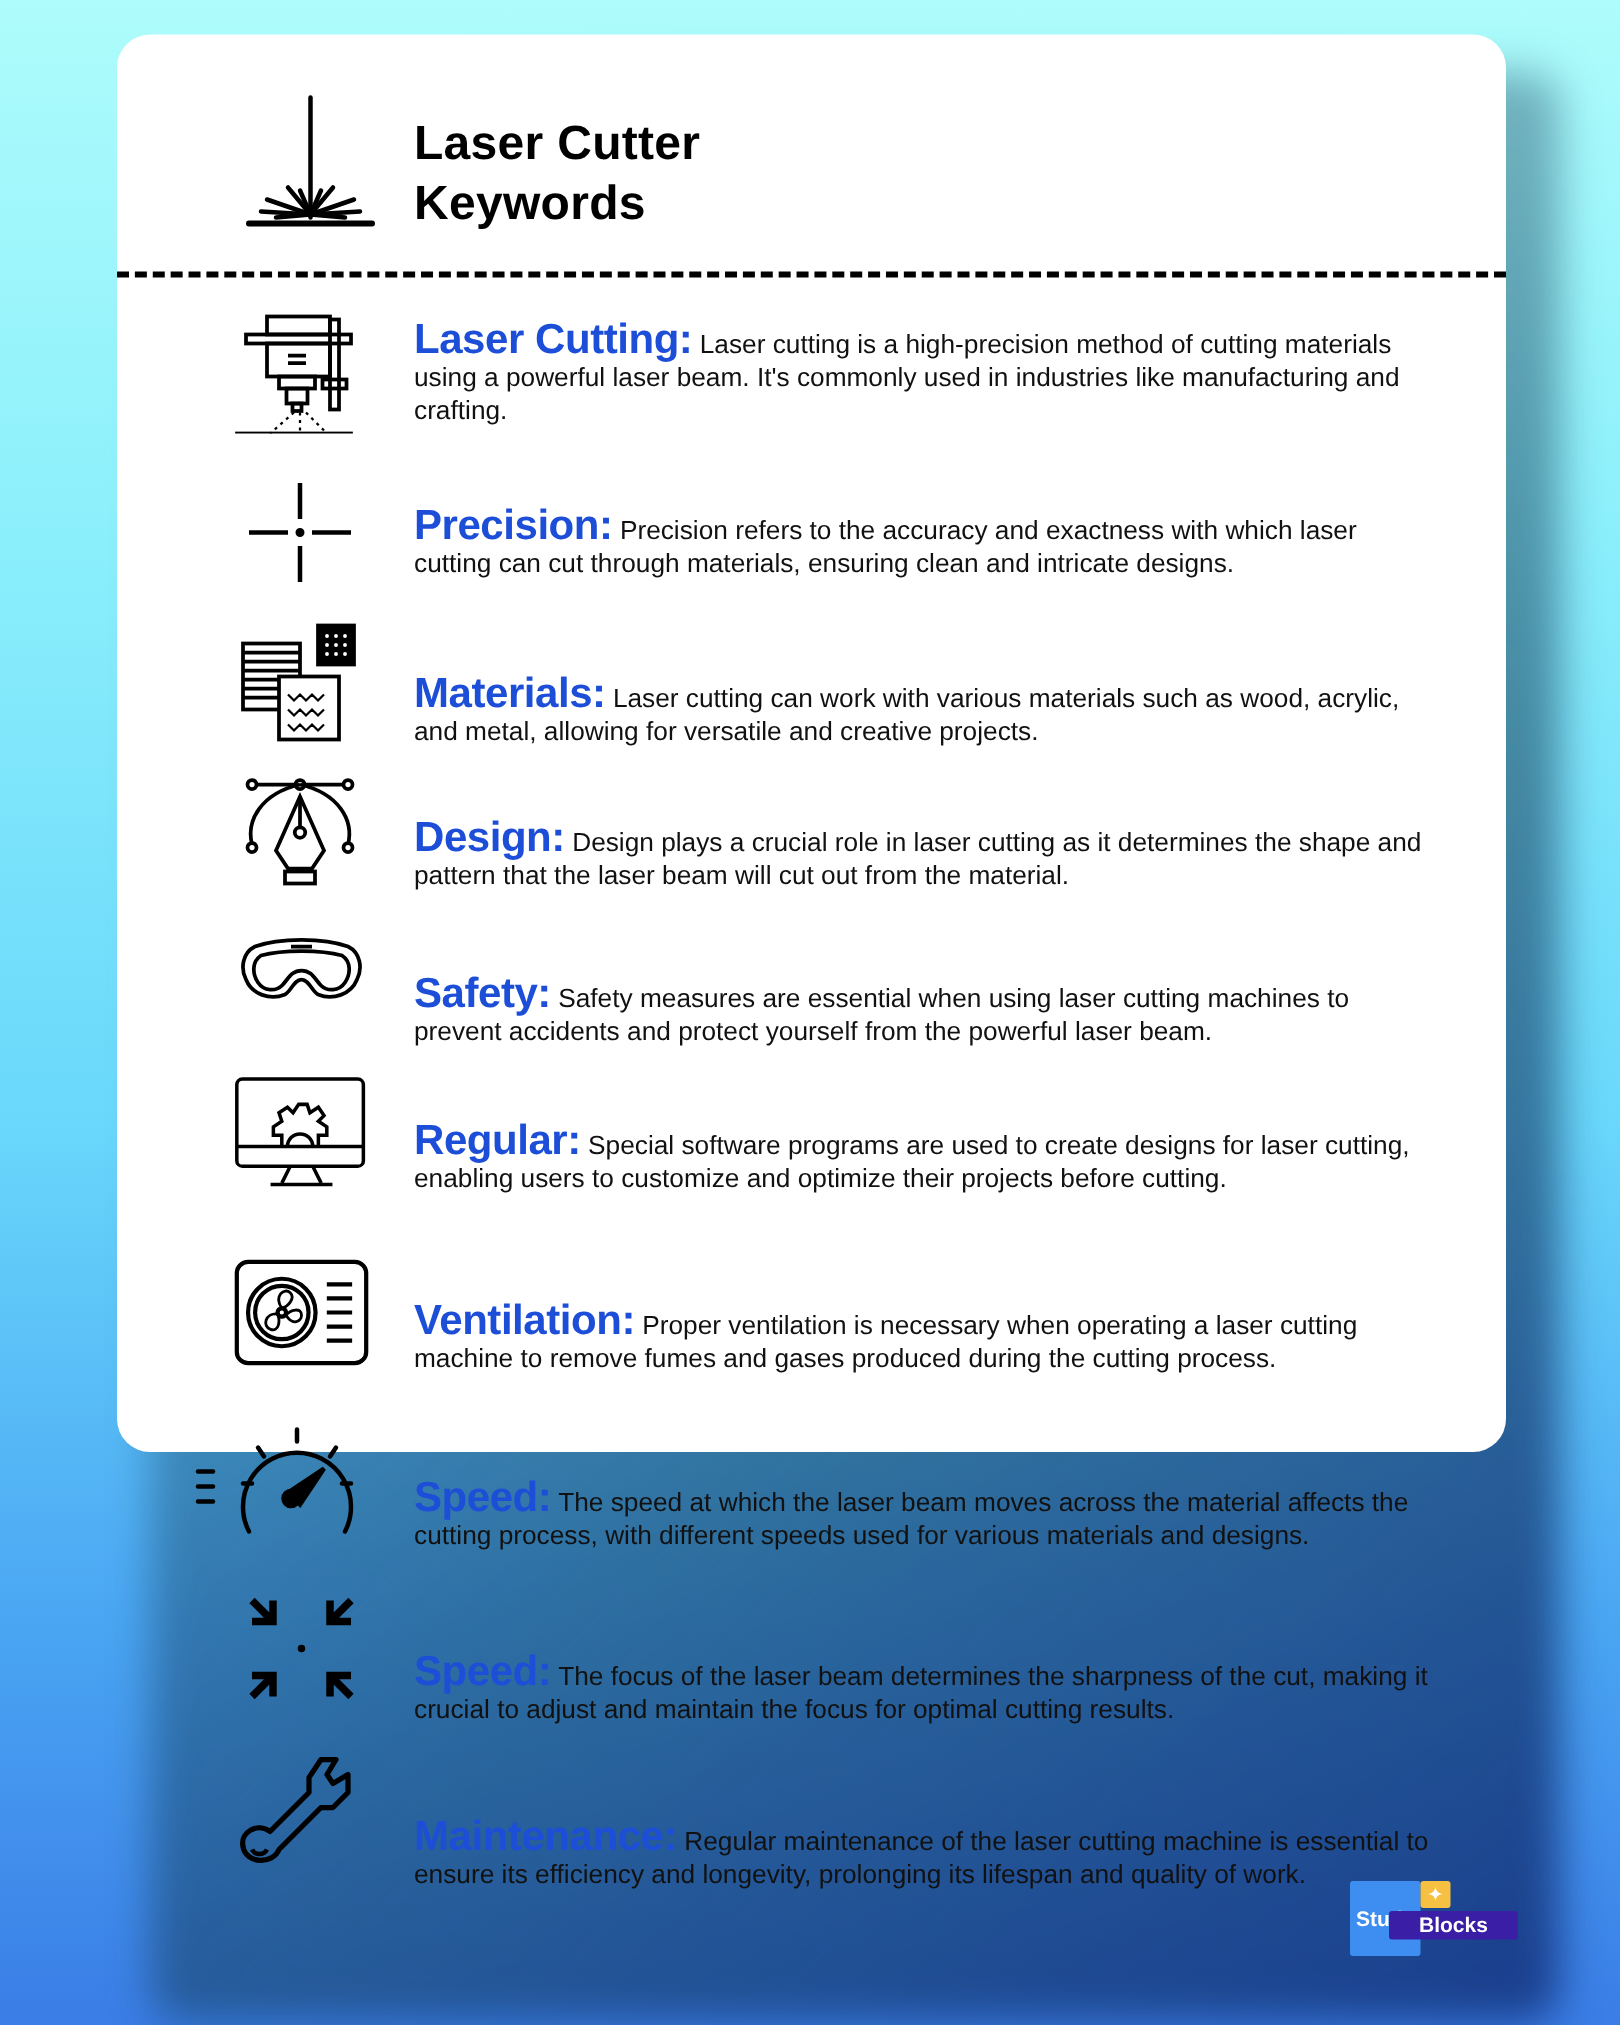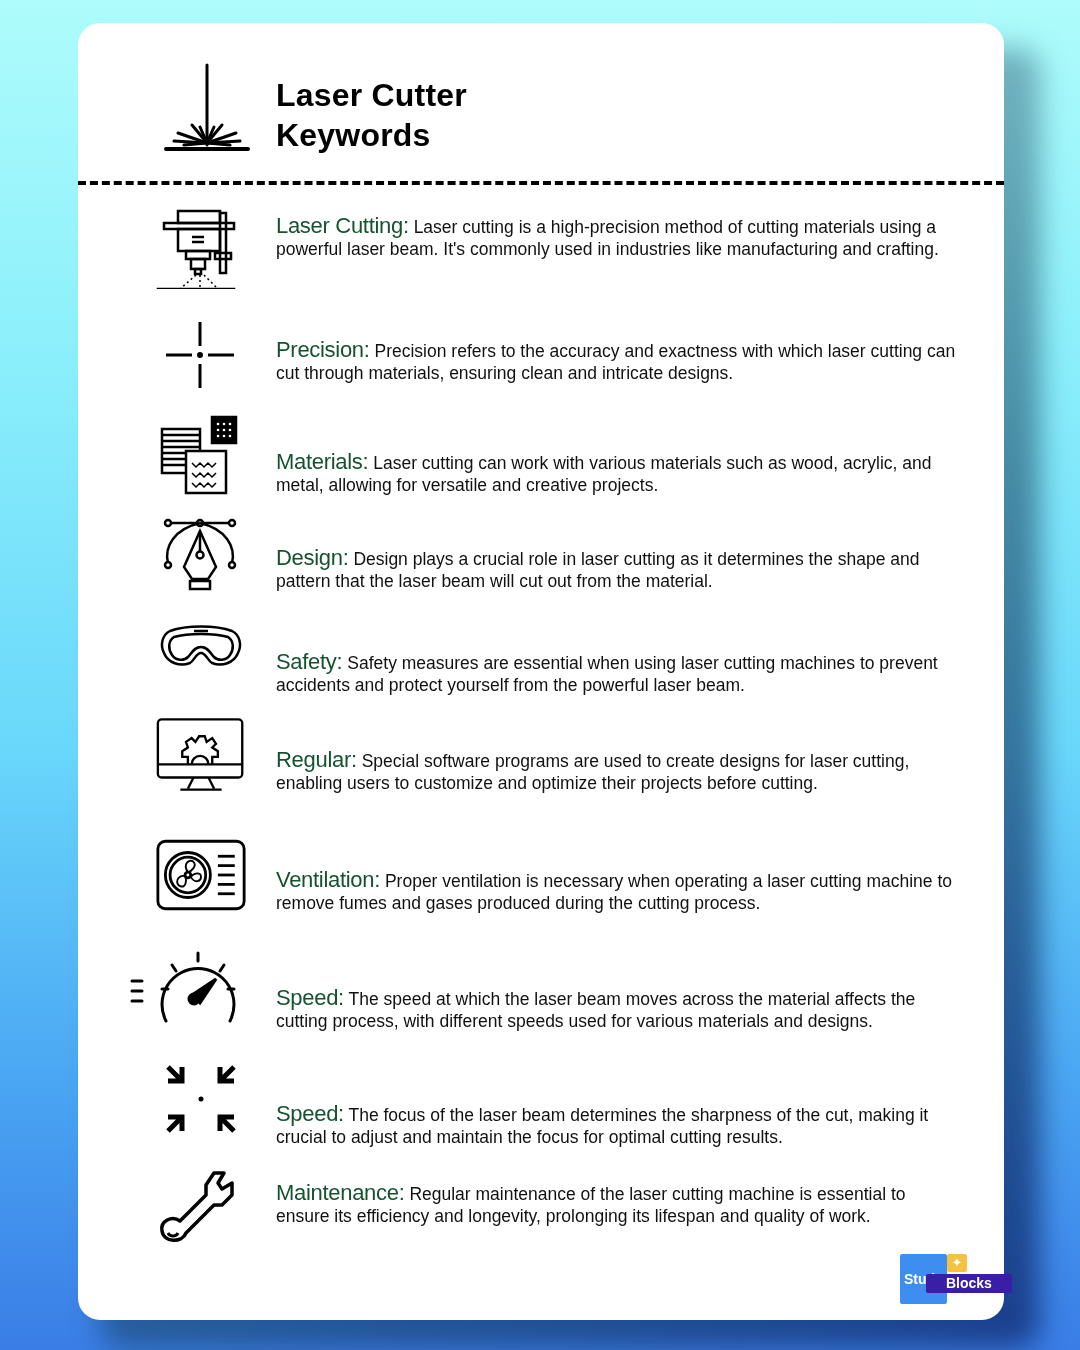--- a/index.html
+++ b/index.html
@@ -9,40 +9,40 @@
     font-family: "Liberation Sans", "DejaVu Sans", sans-serif;
     color: #000;
   }
   .shadow {
     position: absolute; left: 100px; top: 48px; width: 940px; height: 1300px;
     border-radius: 22px;
     background: linear-gradient(135deg, rgba(20,60,80,0.0) 0%, rgba(20,60,90,0.55) 60%, rgba(15,40,110,0.75) 100%);
     filter: blur(14px);
   }
   .card {
-    position: absolute; left: 78px; top: 23px; width: 926px; height: 1297px;
+    position: absolute; left: 78px; top: 23px; width: 926px; height: 945px;
     background: #ffffff; border-radius: 22px;
   }
   .header-icon { position: absolute; left: 86px; top: 40px; width: 86px; height: 90px; }
   .title {
     position: absolute; left: 198px; top: 52px;
     font-weight: bold; font-size: 32px; line-height: 40px; letter-spacing: 0.2px;
   }
   .divider {
     position: absolute; left: 0; top: 158px; width: 926px; height: 0;
     border-top: 4px dashed #000;
   }
   .item { position: absolute; left: 0; width: 926px; }
   .item .icon { position: absolute; left: 78px; width: 90px; height: 80px; }
   .item .icon svg { width: 100%; height: 100%; }
   .item .text {
     position: absolute; left: 198px; width: 680px;
     font-size: 17.5px; line-height: 22px; color: #111;
   }
-  .item .term { font-weight: normal; font-size: 22px; letter-spacing: -0.3px; color: #14532d; }
+  .item .term { font-weight: bold; font-size: 28px; letter-spacing: -0.3px; color: #1d4ed8; }
   .logo { position: absolute; left: 822px; top: 1231px; width: 82px; height: 42px; }
   .logo .study {
     position: absolute; left: 0; top: 0; height: 18px; padding: 16px 4px;
     background: #3d8ef0; color: #fff; font-weight: bold; font-size: 14px; line-height: 18px; border-radius: 2px;
   }
   .logo .spark {
     position: absolute; left: 47px; top: 0; width: 20px; height: 18px;
     background: #f6c043; color: #fff; font-size: 13px; line-height: 18px; text-align: center; border-radius: 2px;
   }
   .logo .blocks {
@@ -269,21 +269,21 @@
     </div>
   </div>
 
   <div class="item" style="top:1146px;">
     <div class="icon" style="top:0; height:76px;">
       <svg viewBox="0 0 90 76" fill="none" stroke="#000" stroke-width="3.5" stroke-linejoin="round">
         <path d="M58 4 L68 4 L62 14 L66 20 L76 14 L76 26 L66 36 L58 36 L30 64 C 26 74, 8 74, 6 62 C 4 52, 16 46, 24 52 L50 26 L50 16 Z"></path>
         <path d="M12 64 C 14 68, 20 68, 22 64" stroke-width="3"></path>
       </svg>
     </div>
-    <div class="text" style="top:13px;">
+    <div class="text" style="top:44px;">
       <span class="term">Maintenance:</span>
       <span>Regular maintenance of the laser cutting machine is essential to ensure its efficiency and longevity, prolonging its lifespan and quality of work.</span>
     </div>
   </div>
 
   <div class="logo">
     <span class="study">Study</span>
     <span class="spark">✦</span>
     <span class="blocks">Blocks</span>
   </div>

